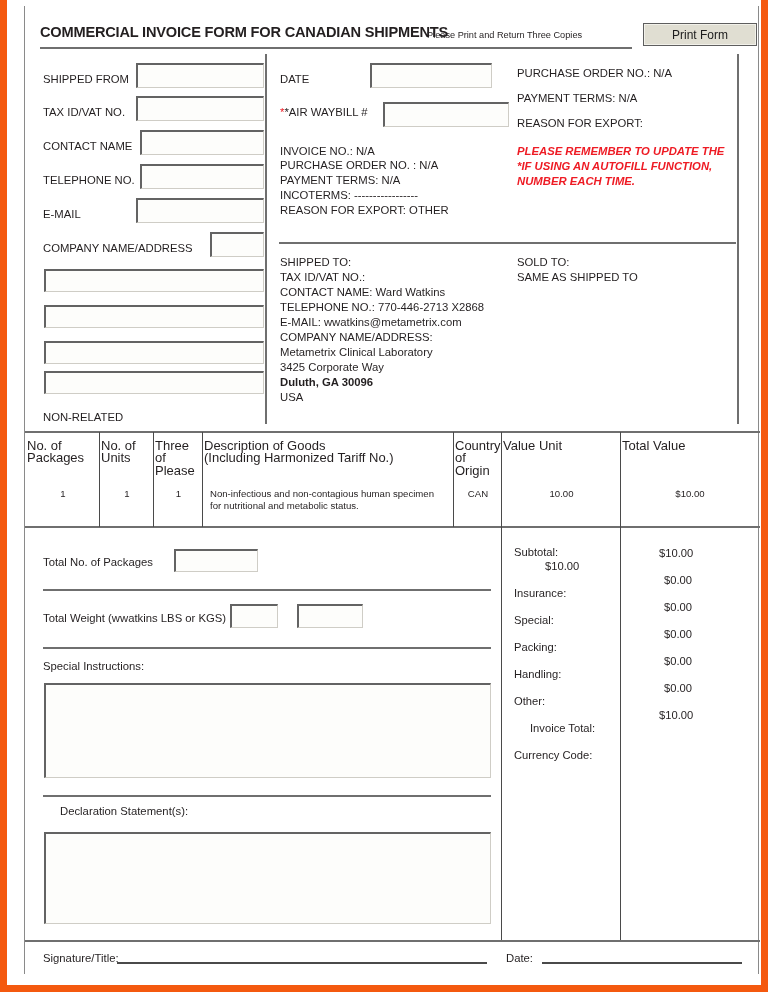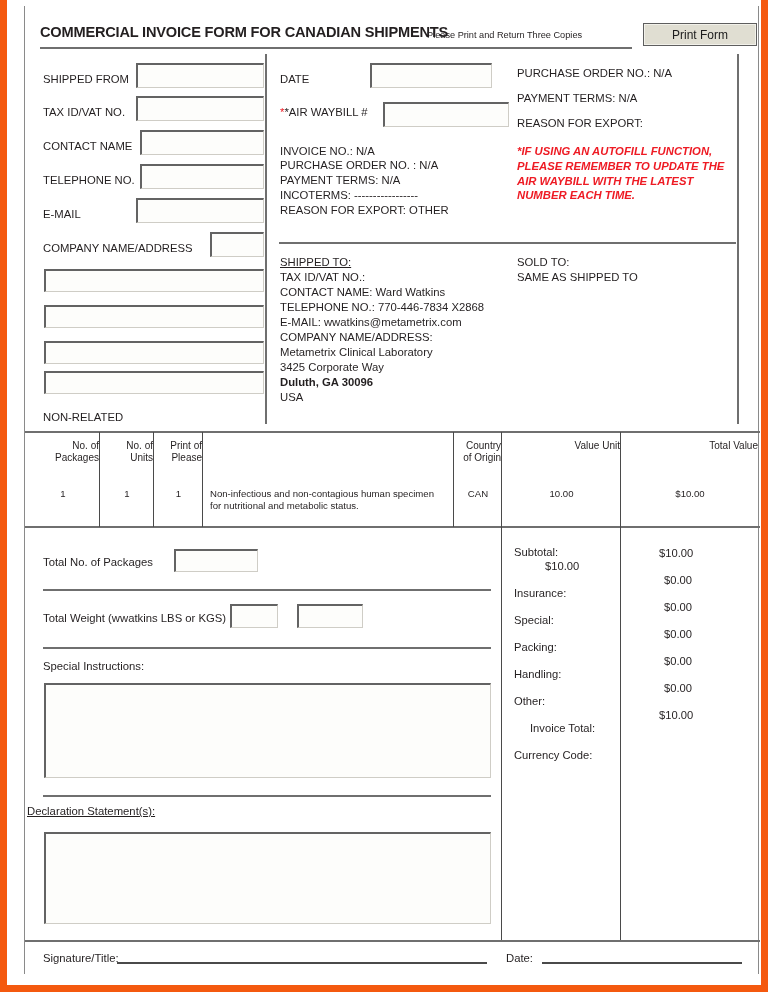--- a/index.html
+++ b/index.html
@@ -67,21 +67,21 @@
     border-left:2px solid #636363;
   }
   .tline{position:absolute;font-size:11.3px;white-space:nowrap;line-height:14.6px;}
   .redwarn{
     position:absolute;
     color:#ee1b24;font-weight:bold;font-style:italic;
     font-size:11.3px;line-height:14.8px;
   }
 
   
-  .thead{position:absolute;font-size:10px;text-align:right;line-height:12.4px;}
+  .thead{position:absolute;font-size:13px;text-align:left;line-height:12.4px;}
   .tcell{position:absolute;font-size:9.6px;line-height:12.4px;}
 
   .tot-label{position:absolute;font-size:11.2px;white-space:nowrap;}
   .tot-val{position:absolute;font-size:11.2px;white-space:nowrap;}
 
   .sig-label{position:absolute;font-size:11.3px;white-space:nowrap;}
   .sig-rule{position:absolute;height:1.6px;background:#4a4a4a;}
 </style>
 </head>
 <body>
@@ -132,39 +132,38 @@
   <div class="fbox" style="left:358px;top:96px;width:126px;height:25px;"></div>
 
   <div class="tline" style="left:255px;top:138px;">INVOICE NO.: N/A</div>
   <div class="tline" style="left:255px;top:152px;">PURCHASE ORDER NO. : N/A</div>
   <div class="tline" style="left:255px;top:167px;">PAYMENT TERMS: N/A</div>
   <div class="tline" style="left:255px;top:182px;">INCOTERMS: -----------------</div>
   <div class="tline" style="left:255px;top:197px;text-align:center;">REASON FOR EXPORT: OTHER</div>
 
   <div class="hline" style="left:254px;top:236px;width:457px;"></div>
 
-  <div class="tline" style="left:255px;top:249px;text-decoration:underline;">SHIPPED TO:</div>
+  <div class="tline" style="left:255px;top:249px;">SHIPPED TO:</div>
   <div class="tline" style="left:255px;top:264px;">TAX ID/VAT NO.:</div>
   <div class="tline" style="left:255px;top:279px;">CONTACT NAME: Ward Watkins</div>
-  <div class="tline" style="left:255px;top:294px;">TELEPHONE NO.: 770-446-7834 X2868</div>
+  <div class="tline" style="left:255px;top:294px;">TELEPHONE NO.: 770-446-2713 X2868</div>
   <div class="tline" style="left:255px;top:309px;">E-MAIL: wwatkins@metametrix.com</div>
   <div class="tline" style="left:255px;top:324px;">COMPANY NAME/ADDRESS:</div>
   <div class="tline" style="left:255px;top:339px;">Metametrix Clinical Laboratory</div>
   <div class="tline" style="left:255px;top:354px;">3425 Corporate Way</div>
   <div class="tline" style="left:255px;top:369px;font-weight:bold;">Duluth, GA 30096</div>
   <div class="tline" style="left:255px;top:384px;">USA</div>
 
   <div class="tline" style="left:492px;top:60px;">PURCHASE ORDER NO.: N/A</div>
   <div class="tline" style="left:492px;top:85px;">PAYMENT TERMS: N/A</div>
   <div class="tline" style="left:492px;top:110px;">REASON FOR EXPORT:</div>
 
   <div class="redwarn" style="left:492px;top:138px;width:230px;">
+    <div>PLEASE REMEMBER TO UPDATE THE</div>
     <div>*IF USING AN AUTOFILL FUNCTION,</div>
-    <div>PLEASE REMEMBER TO UPDATE THE</div>
-    <div>AIR WAYBILL WITH THE LATEST</div>
     <div>NUMBER EACH TIME.</div>
   </div>
 
   <div class="tline" style="left:492px;top:249px;">SOLD TO:</div>
   <div class="tline" style="left:492px;top:264px;">SAME AS SHIPPED TO</div>
 
   <div class="hline" style="left:0px;top:425px;width:735px;"></div>
   <div class="hline" style="left:0px;top:520px;width:735px;"></div>
 
   <div class="vline-dark" style="left:74px;top:426px;height:95px;"></div>
@@ -176,22 +175,26 @@
 
   <div class="thead" style="left:2px;top:434px;width:72px;">
     <div>No. of</div>
     <div>Packages</div>
   </div>
   <div class="thead" style="left:76px;top:434px;width:52px;">
     <div>No. of</div>
     <div>Units</div>
   </div>
   <div class="thead" style="left:130px;top:434px;width:47px;">
-    <div>Print of</div>
+    <div>Three of</div>
     <div>Please</div>
+  </div>
+  <div class="thead" style="left:179px;top:434px;width:249px;">
+    <div>Description of Goods</div>
+    <div>(Including Harmonized Tariff No.)</div>
   </div>
   <div class="thead" style="left:430px;top:434px;width:46px;">
     <div>Country</div>
     <div>of Origin</div>
   </div>
   <div class="thead" style="left:478px;top:434px;width:117px;">
     <div>Value Unit</div>
   </div>
   <div class="thead" style="left:597px;top:434px;width:136px;">
     <div>Total Value</div>
@@ -217,21 +220,21 @@
 
   <div class="flabel" style="left:18px;top:606px;">Total Weight (wwatkins LBS or KGS)</div>
   <div class="fbox" style="left:205px;top:598px;width:48px;height:24px;"></div>
   <div class="fbox" style="left:272px;top:598px;width:66px;height:24px;"></div>
   <div class="hline" style="left:18px;top:641px;width:448px;"></div>
 
   <div class="flabel" style="left:18px;top:654px;">Special Instructions:</div>
   <div class="fbox" style="left:19px;top:677px;width:447px;height:95px;"></div>
   <div class="hline" style="left:18px;top:789px;width:448px;"></div>
 
-  <div class="flabel" style="left:2px;top:799px;text-decoration:underline;">Declaration Statement(s):</div>
+  <div class="flabel" style="left:35px;top:799px;">Declaration Statement(s):</div>
   <div class="fbox" style="left:19px;top:826px;width:447px;height:92px;"></div>
 
   <div class="tot-label" style="left:489px;top:540px;">Subtotal:</div>
   <div class="tot-label" style="left:520px;top:554px;">$10.00</div>
   <div class="tot-label" style="left:489px;top:581px;">Insurance:</div>
   <div class="tot-label" style="left:489px;top:608px;">Special:</div>
   <div class="tot-label" style="left:489px;top:635px;">Packing:</div>
   <div class="tot-label" style="left:489px;top:662px;">Handling:</div>
   <div class="tot-label" style="left:489px;top:689px;">Other:</div>
   <div class="tot-label" style="left:489px;top:716px;margin-left:16px;">Invoice Total:</div>

